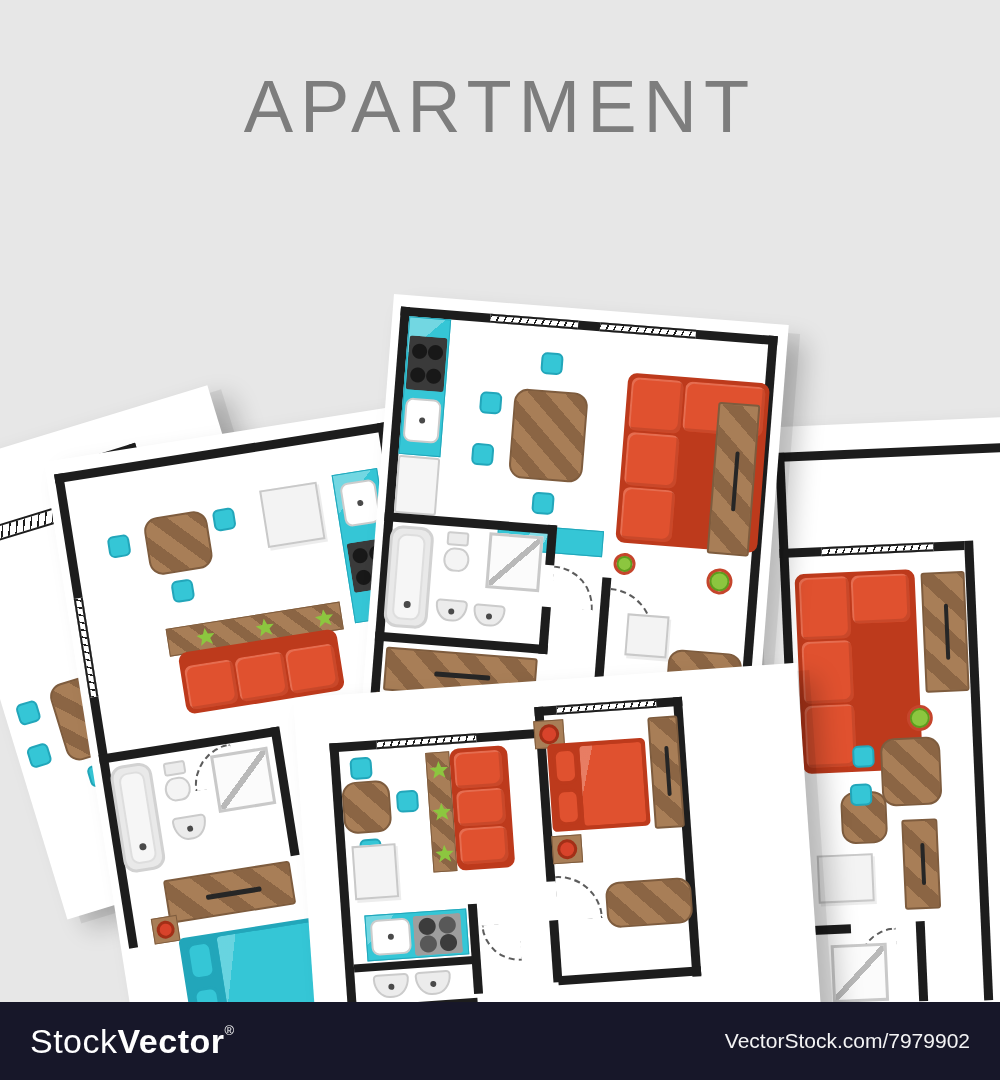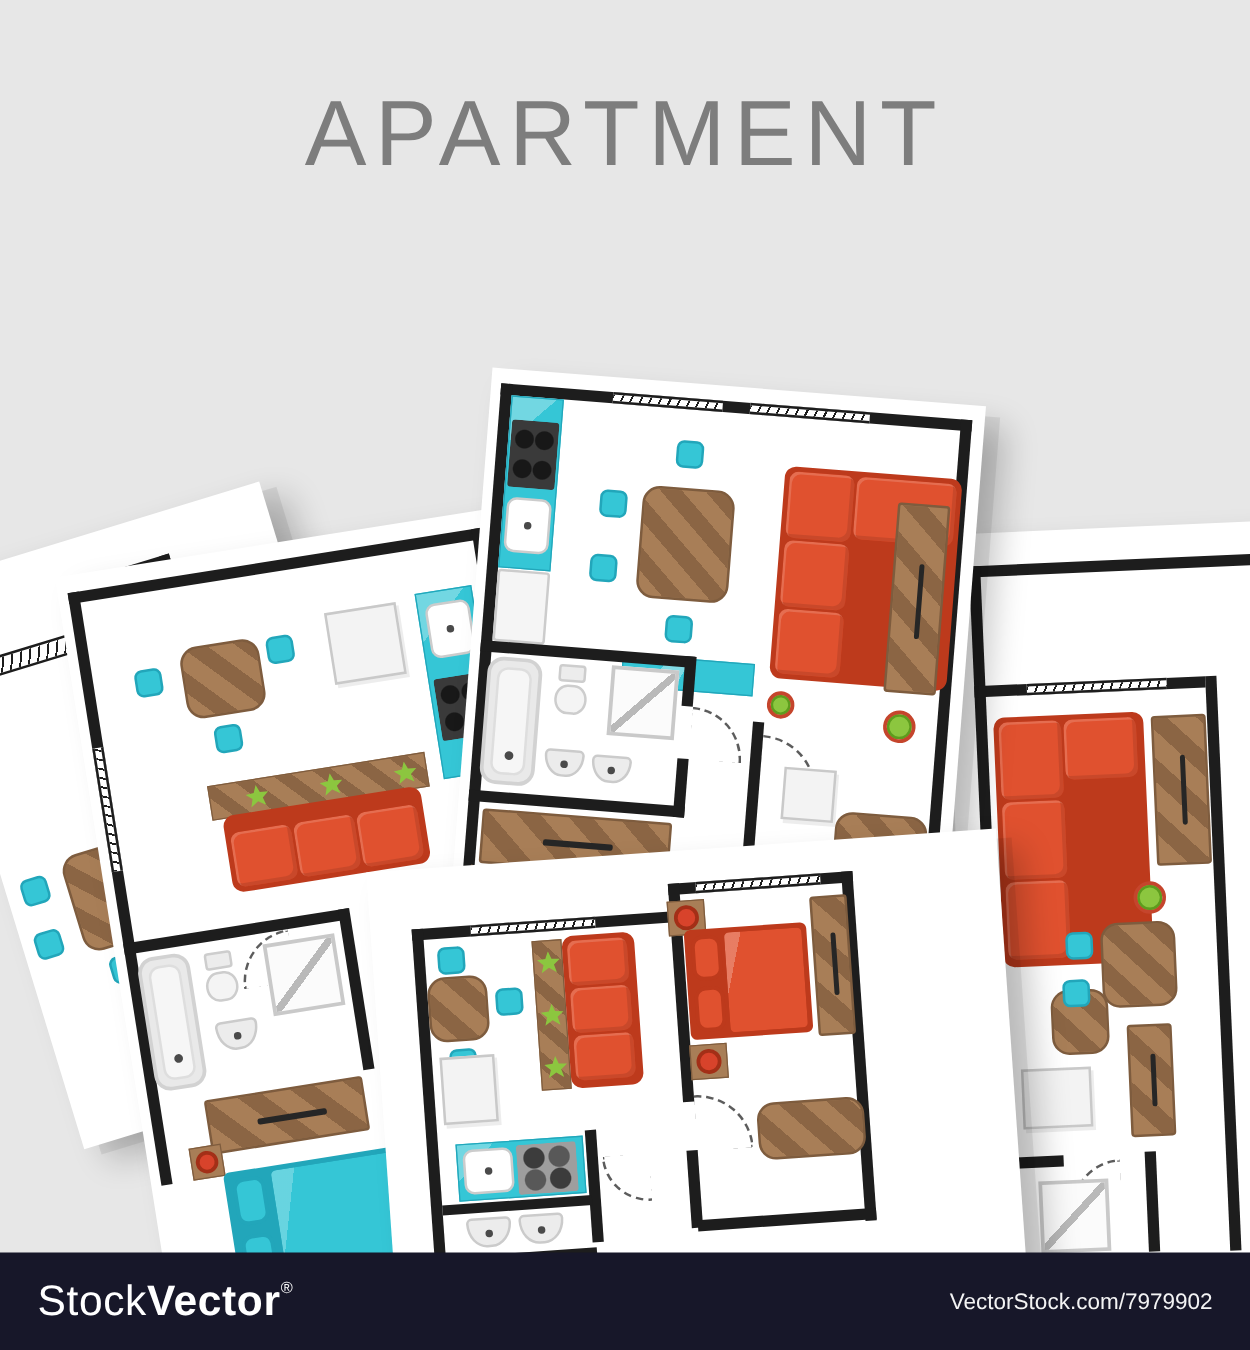--- a/index.html
+++ b/index.html
@@ -78,21 +78,21 @@
   .bed.teal .blanket{ background-color:var(--accent-teal,#35c6d6); }
   .stand { position:absolute; background:var(--wood-brown,#a87e57); border:1px solid var(--wood-brown-edge,#7e5c3e); }
   .lamp  { position:absolute; background:var(--lamp-red,#d8432b); border:3px solid #a32f17; border-radius:50%; }
   .sq    { position:absolute; background:#f3f3f3; border:2px solid #c9c9c9; box-shadow:2px 3px 0 rgba(0,0,0,.07); }
 
   .footer{ position:absolute; left:0; top:1002px; width:1000px; height:78px; background:var(--footer-background,#171729);
            display:flex; align-items:center; justify-content:space-between; padding:0 30px; z-index:50; }
   .logo  { color:var(--footer-text,#fff); font-size:34px; letter-spacing:.5px; }
   .logo .lt{ font-weight:normal; } .logo .bd{ font-weight:bold; }
   .logo sup{ font-size:13px; vertical-align:18px; font-weight:normal; }
-  .credit{ color:var(--footer-text,#fff); font-size:18px; opacity:.95; }
+  .credit{ color:var(--footer-text,#fff); font-size:21px; opacity:.95; }
 </style>
 </head>
 <body>
 
 <div class="stage">
 
   <div class="title">APARTMENT</div>
 
   <div class="sheet" style="left:-70px; top:470px; width:290px; height:470px; transform:rotate(-17deg); z-index:1;">
     <div class="win" style="left:30px; top:72px; width:112px; height:16px;"></div>

